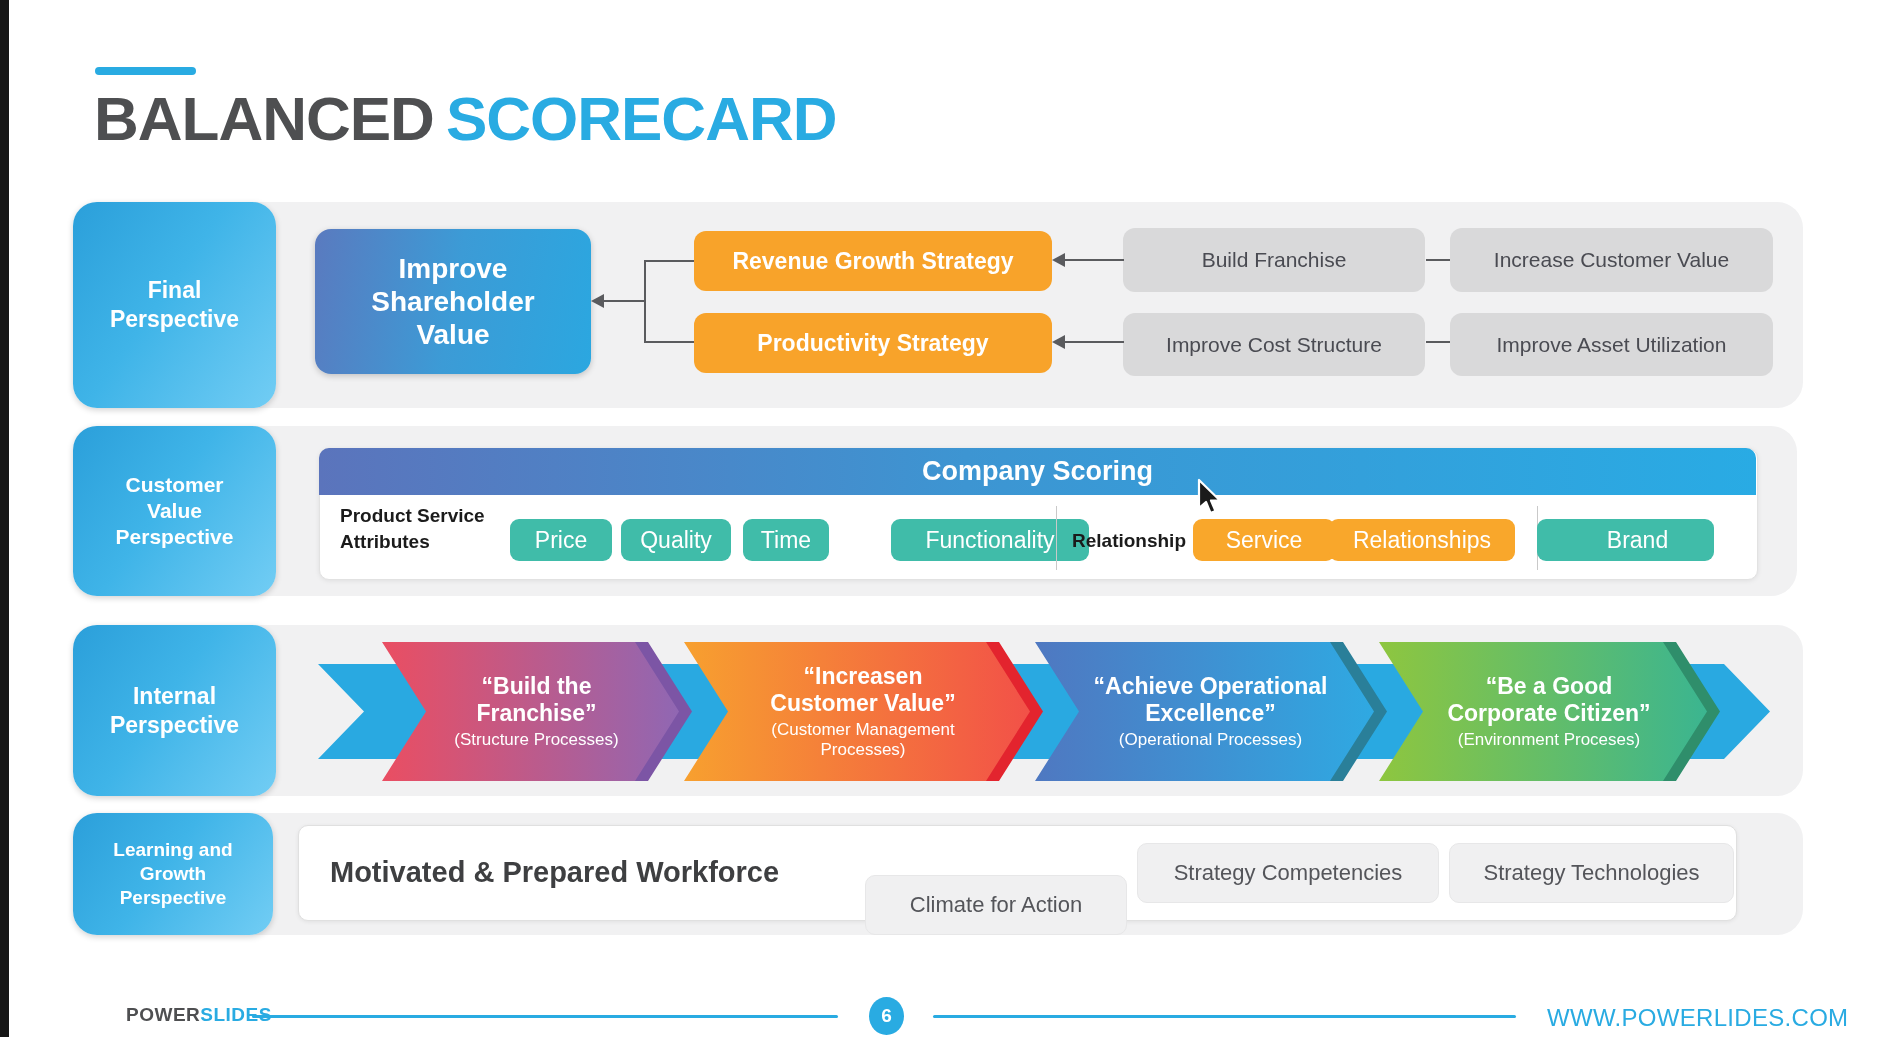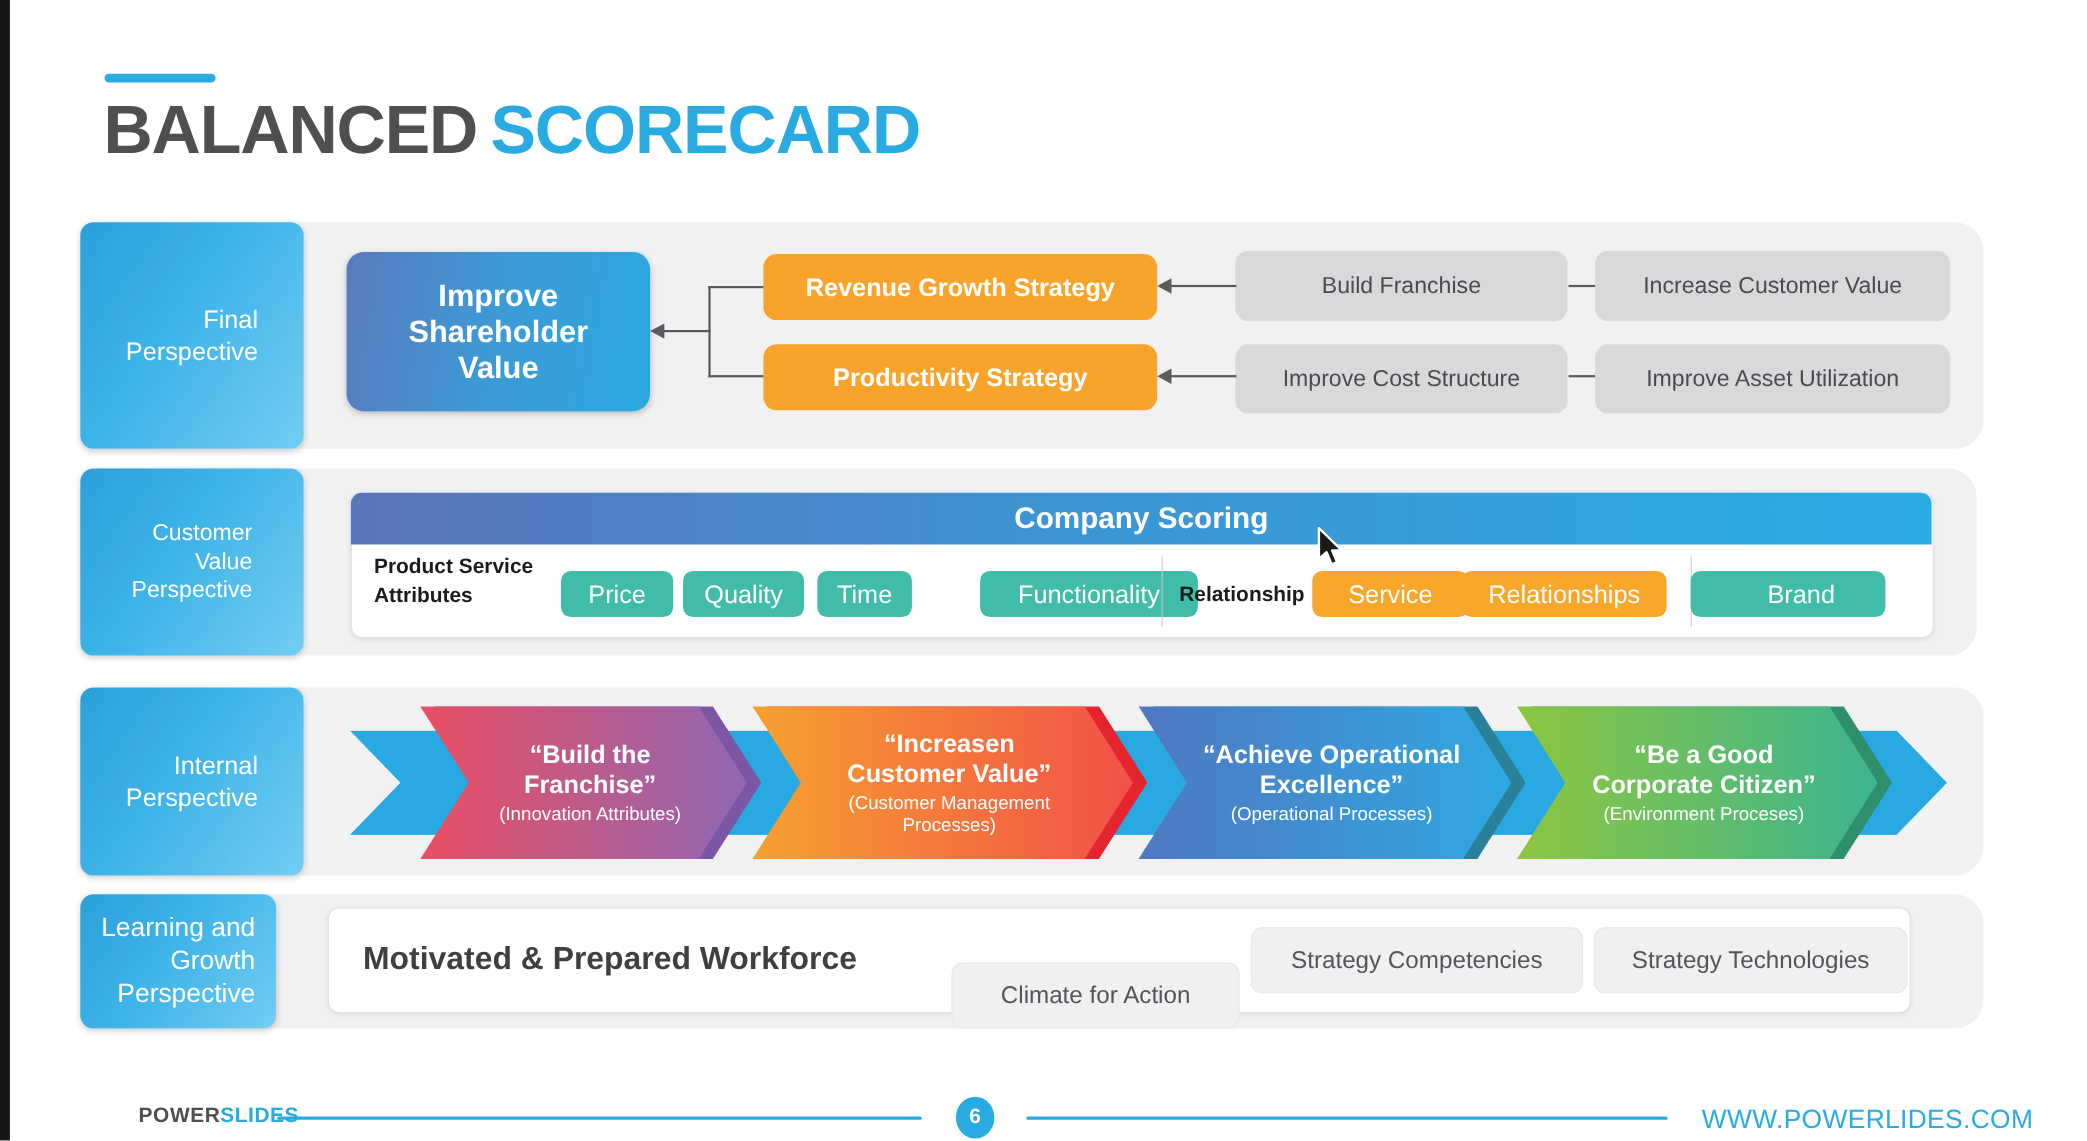--- a/index.html
+++ b/index.html
@@ -18,27 +18,27 @@
   .page-title .t2{color:#29ABE2;margin-left:12px;}
 
   
   .panel{background:#F1F1F2;border-radius:26px;}
   .panel.r1{left:80px;top:202px;width:1723px;height:206px;}
   .panel.r2{left:80px;top:426px;width:1717px;height:170px;}
   .panel.r3{left:80px;top:625px;width:1723px;height:171px;}
   .panel.r4{left:80px;top:813px;width:1723px;height:122px;}
 
   
-  .pbox{left:73px;width:203px;border-radius:12px;color:#fff;font-weight:normal;
+  .pbox{left:73px;width:203px;border-radius:24px;color:#fff;font-weight:bold;
         background:linear-gradient(125deg,#2B9FDA 0%,#3FB4E8 45%,#72CDF4 100%);
-        box-shadow:0 2px 6px rgba(0,0,0,.18);line-height:1.25;text-align:right;}
+        box-shadow:0 2px 6px rgba(0,0,0,.18);line-height:1.25;}
   .pbox.final{top:202px;height:206px;font-size:23px;}
   .pbox.customer{top:426px;height:170px;font-size:21px;}
   .pbox.internal{top:625px;height:171px;font-size:23px;}
-  .pbox.learning{top:813px;height:122px;font-size:24px;width:178px;}
+  .pbox.learning{top:813px;height:122px;font-size:19px;width:200px;}
 
   
   .main-box{left:315px;top:229px;width:276px;height:145px;border-radius:16px;color:#fff;
             font-weight:bold;font-size:28px;line-height:1.18;
             background:linear-gradient(100deg,#5A7ABF 0%,#3C9BD6 50%,#2BA7E0 100%);
             box-shadow:0 2px 6px rgba(0,0,0,.2);}
   .strategy{left:694px;width:358px;height:60px;background:#F8A32A;border-radius:12px;
             color:#fff;font-weight:bold;font-size:23px;}
   .strategy.rev{top:231px;} .strategy.prod{top:313px;}
   .driver{background:#D9D9DA;border-radius:12px;color:#4A4B52;font-size:21px;}
@@ -165,21 +165,21 @@
   <div class="abs vdiv" style="left:1537px;"></div>
   <div class="abs glabel" style="left:1549px;top:528px;">Image</div>
   <div class="abs sbtn teal flexc" style="left:1537px;width:153px;padding-left:24px;">Brand</div>
 
   <div class="abs arrow-band"></div>
 
   <div class="abs chev-shadow c1s"></div>
   <div class="abs chev c1">
     <div class="chev-title prel">“Build the
 Franchise”</div>
-    <div class="chev-sub prel">(Innovation Attributes)</div>
+    <div class="chev-sub prel">(Structure Processes)</div>
   </div>
 
   <div class="abs chev-shadow c2s"></div>
   <div class="abs chev c2">
     <div class="chev-title prel">“Increasen
 Customer Value”</div>
     <div class="chev-sub prel">(Customer Management
 Processes)</div>
   </div>
 

